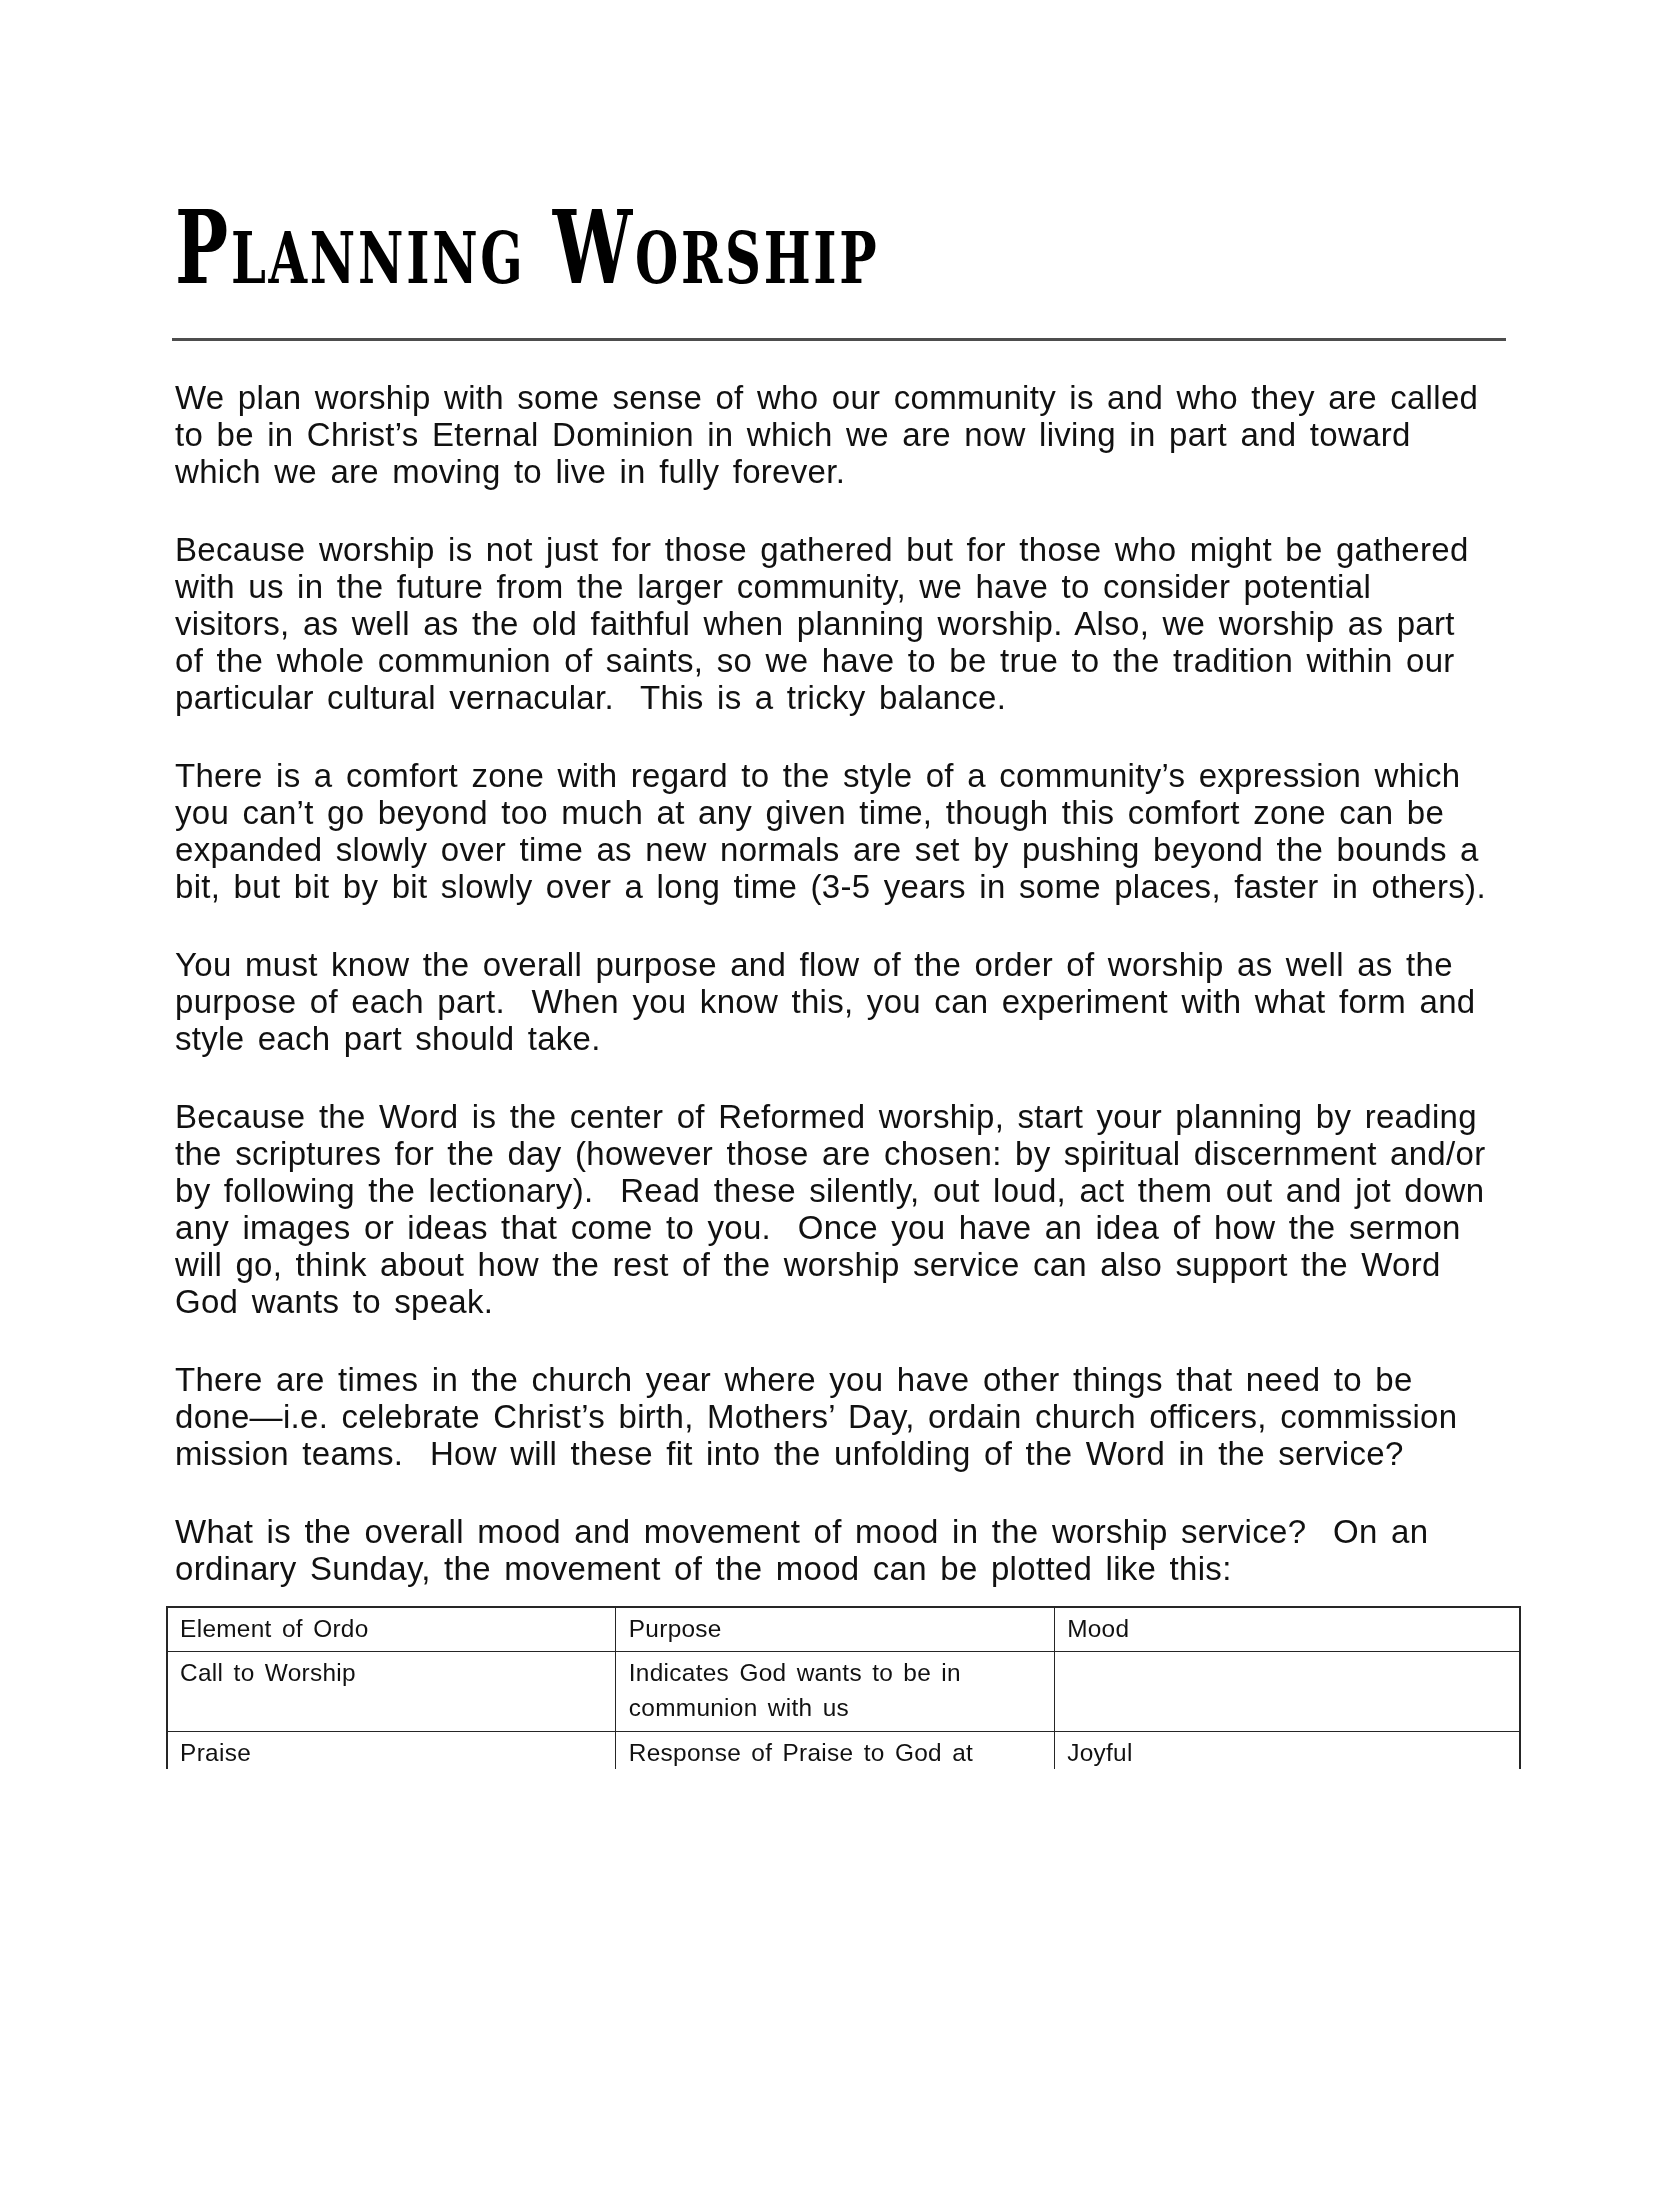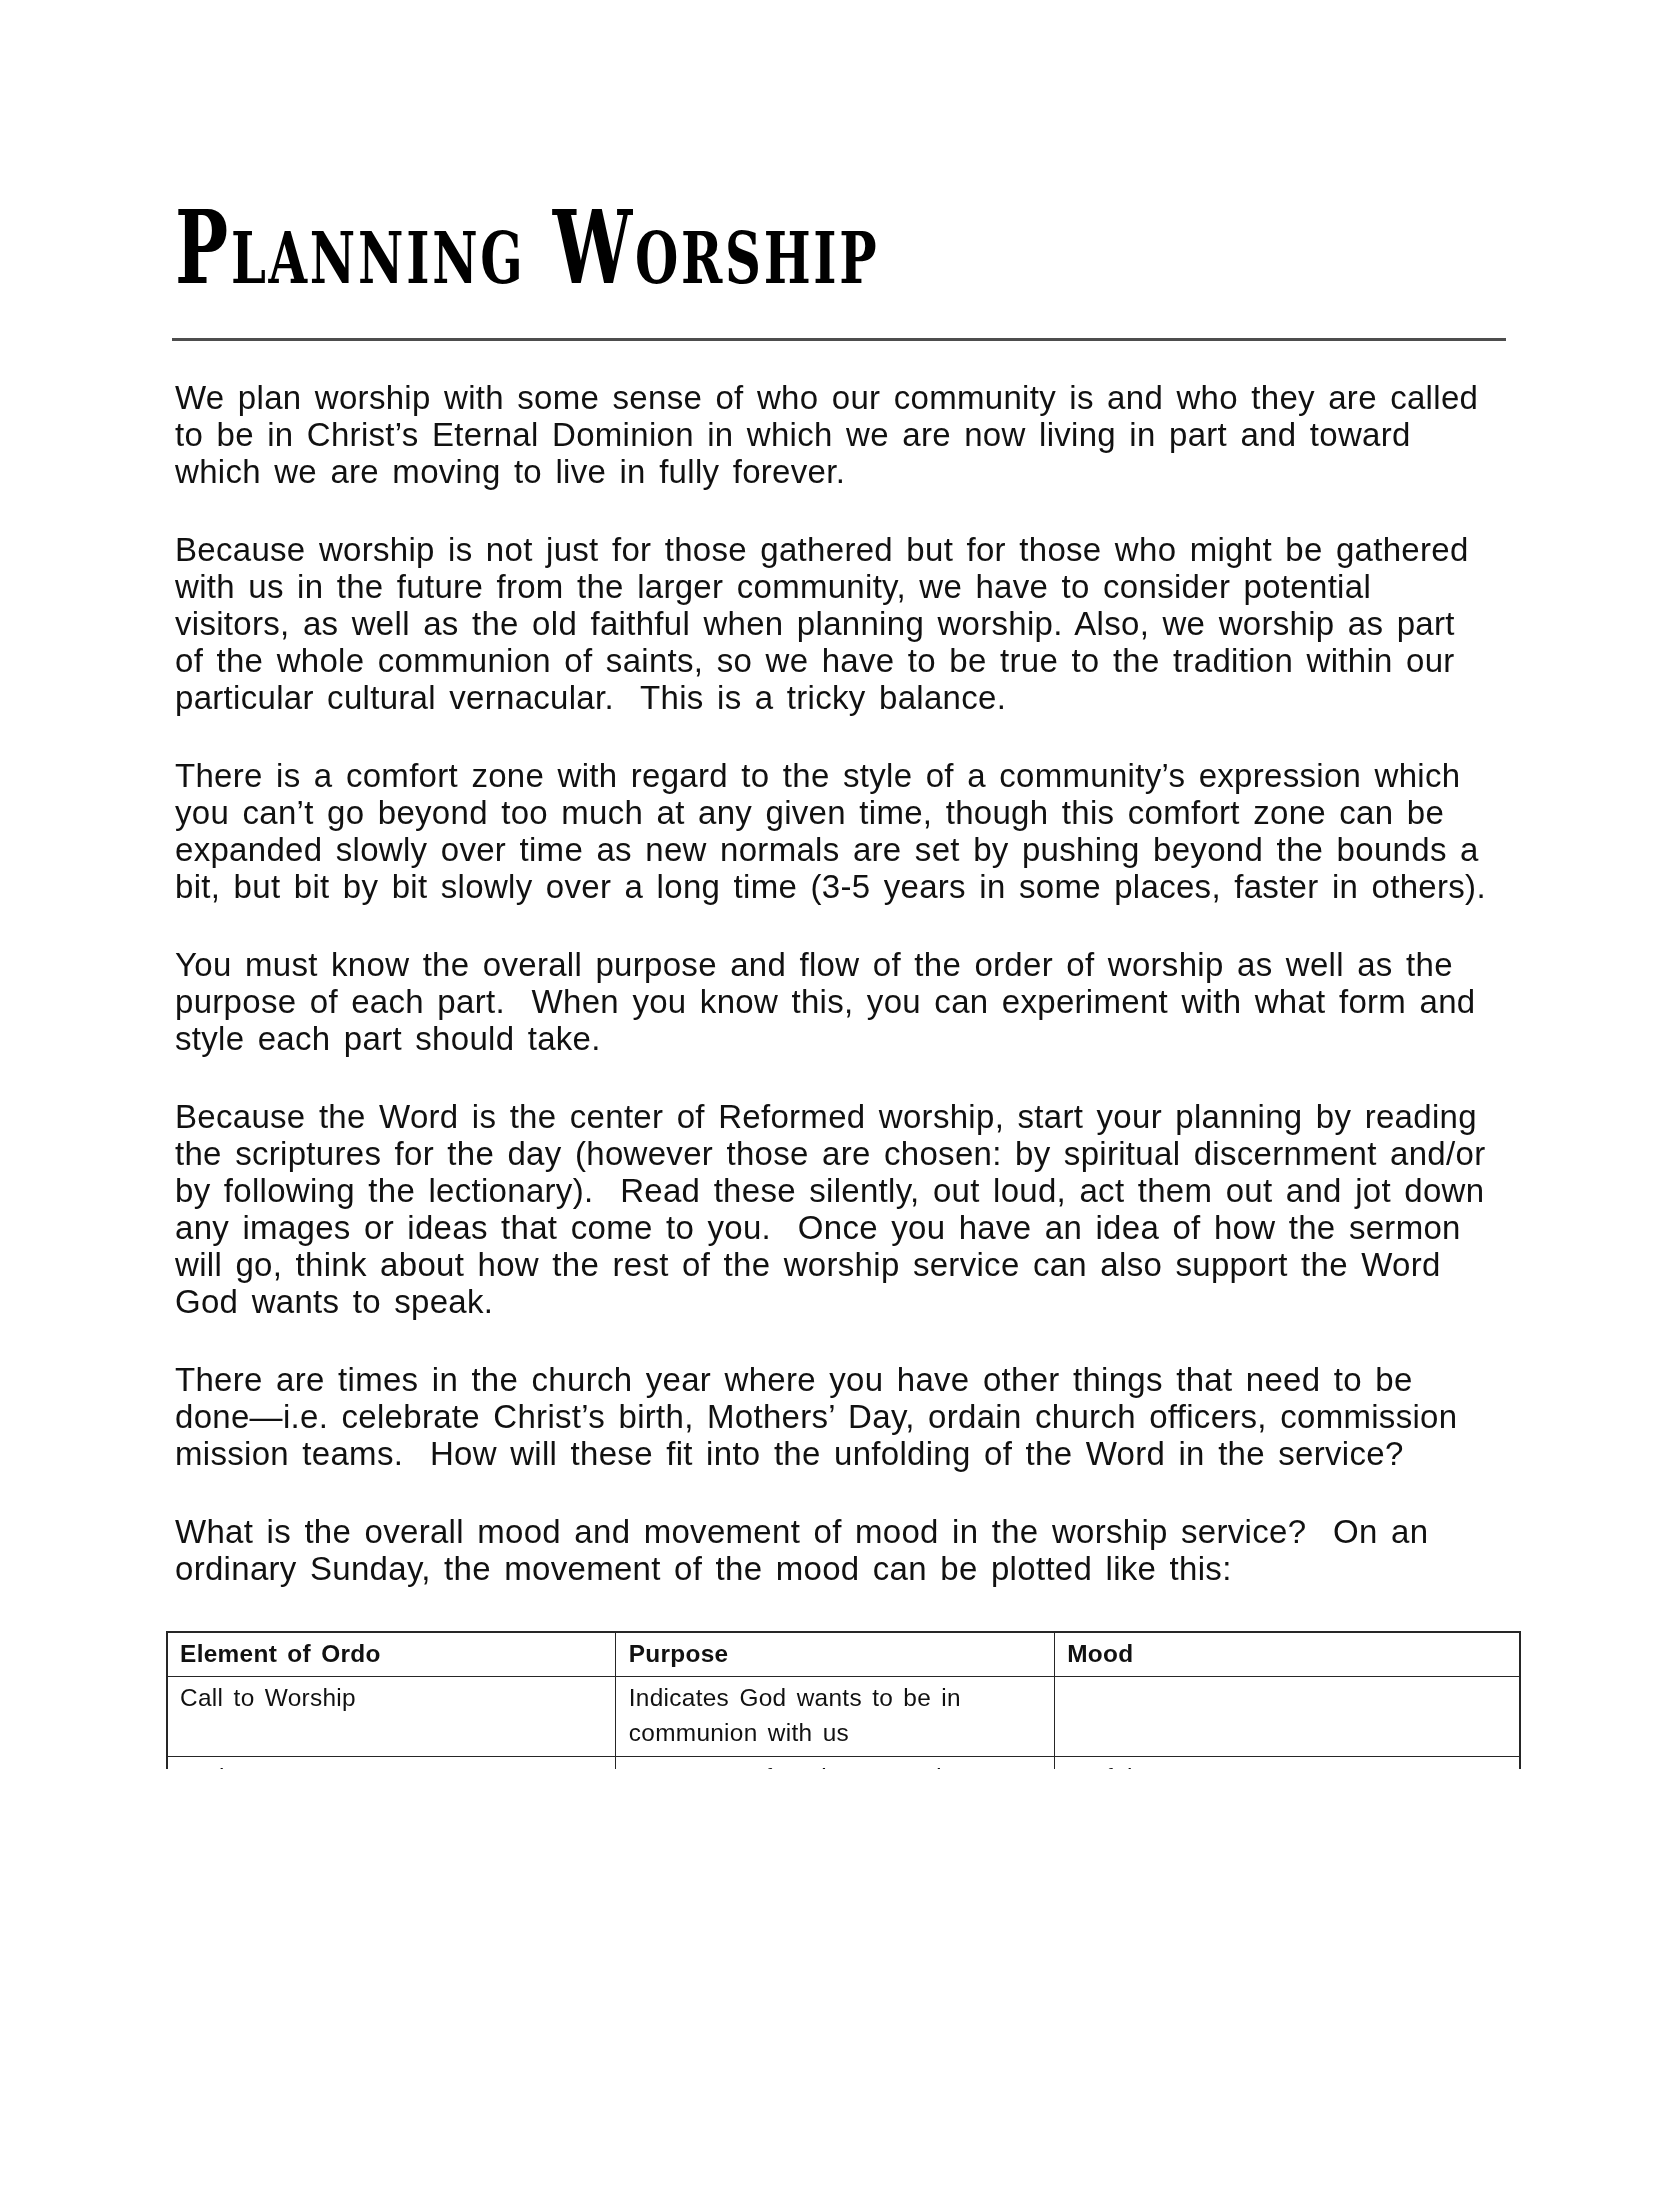--- a/index.html
+++ b/index.html
@@ -48,40 +48,40 @@
     line-height: 37px;
     letter-spacing: 0.3px;
     word-spacing: 3.9px;
     white-space: pre-wrap;
     color: #111111;
   }
   .para.first {
     margin-top: 38px;
   }
   .para.last {
-    margin-bottom: 44px;
+    margin-bottom: 19px;
   }
   table.ordo {
     border-collapse: collapse;
     table-layout: fixed;
     width: 1355px;
     margin-left: -9.5px;
     border: 2.4px solid #262626;
   }
   table.ordo th, table.ordo td {
     border: 1.6px solid #262626;
     vertical-align: top;
     text-align: left;
     font-size: 24.4px;
     letter-spacing: 0.3px;
     word-spacing: 3.2px;
     color: #111111;
   }
   table.ordo th {
-    font-weight: bold;
+    font-weight: normal;
     line-height: 35px;
     padding: 3.9px 11px 4.7px 12.6px;
   }
   table.ordo td {
     font-weight: normal;
     line-height: 35px;
     padding: 3.2px 11px 5.5px 12.6px;
   }
   col.c1 { width: 33.2%; }
   col.c2 { width: 32.4%; }

